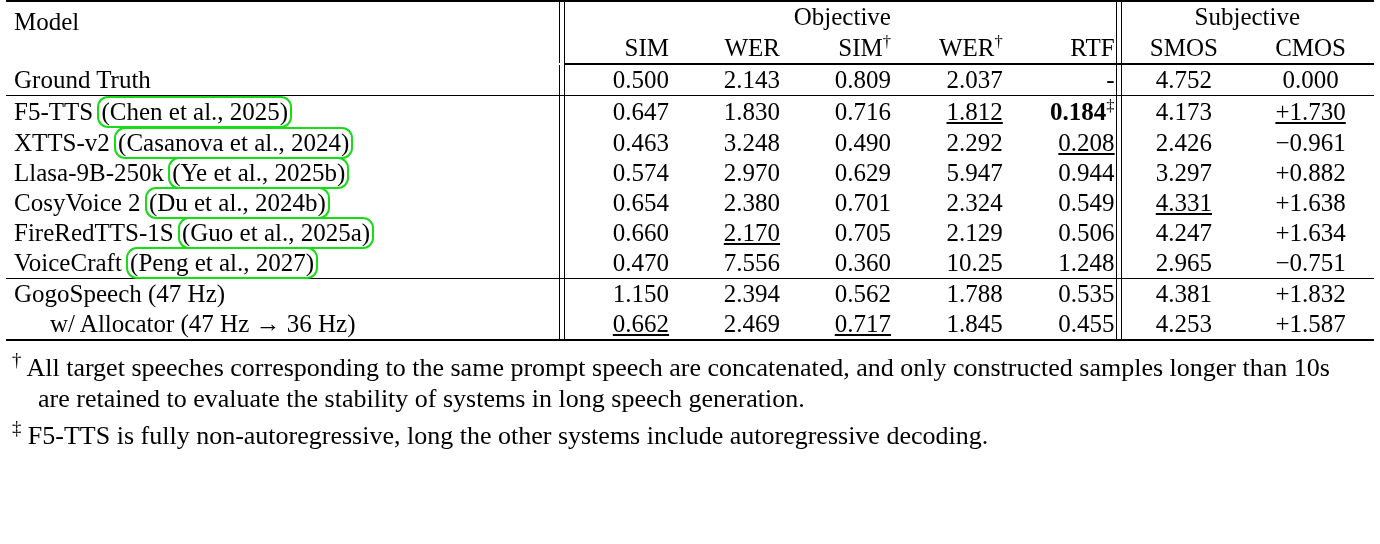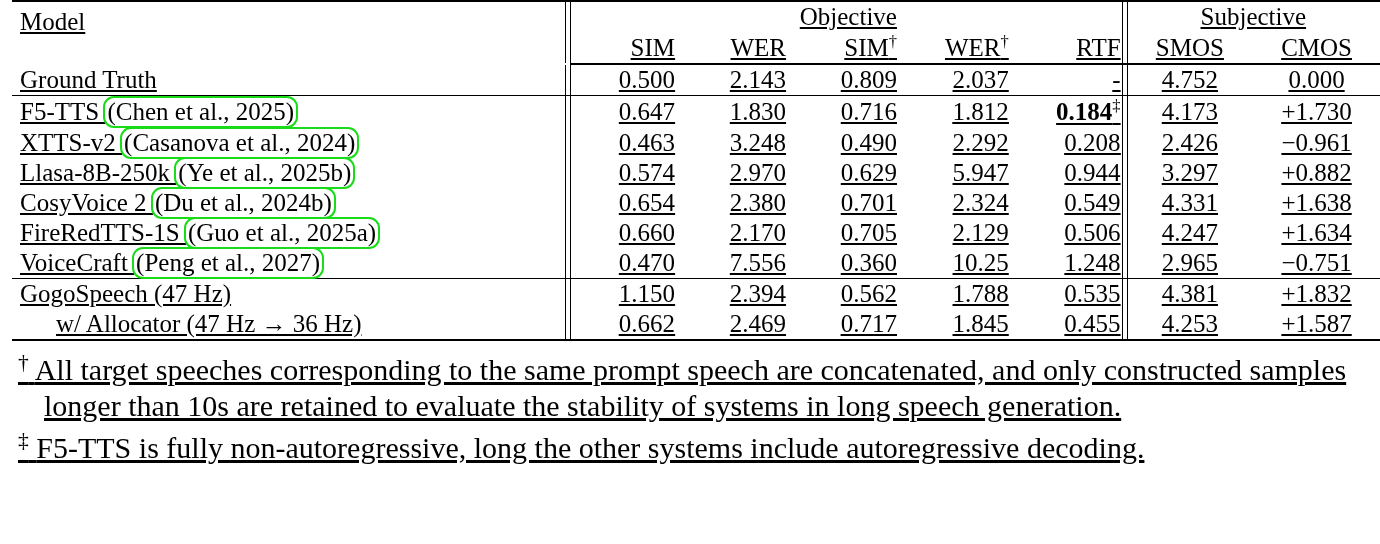--- a/index.html
+++ b/index.html
@@ -12,22 +12,21 @@
     height: 544px;
     font-family: "Liberation Serif", serif;
     color: #000000;
     overflow: hidden;
   }
   .wrap {
     position: relative;
     width: 1372px;
     height: 544px;
     box-sizing: border-box;
-    padding: 0 12px;
-    text-decoration: underline;
+    padding: 0 6px;
   }
   table.main {
     width: 1368px;
     border-collapse: collapse;
     font-size: 25px;
     line-height: 1.12;
   }
   table.main td, table.main th {
     padding: 1px 6px;
     vertical-align: middle;
@@ -87,21 +86,21 @@
     outline-offset: 0px;
     padding: 0 2px;
     display: inline-block;
     border-radius: 9px;
   }
 
   .indent { padding-left: 44px !important; }
 
   .notes {
     margin-top: 8px;
-    font-size: 30px;
+    font-size: 26px;
     line-height: 1.22;
     padding-left: 6px;
     padding-right: 4px;
   }
   .note {
     display: block;
     text-indent: -26px;
     padding-left: 26px;
     margin-bottom: 2px;
   }
@@ -169,21 +168,21 @@
       <td class="num dbl-left">0.463</td>
       <td class="num">3.248</td>
       <td class="num">0.490</td>
       <td class="num">2.292</td>
       <td class="num underline-txt">0.208</td>
       <td class="subj dbl-left">2.426</td>
       <td class="subj">−0.961</td>
     </tr>
 
     <tr>
-      <td class="model-col"><span>Llasa-8B-250k </span><span class="gbox">(Ye et al., 2025b)</span></td>
+      <td class="model-col"><span>Llasa-9B-250k </span><span class="gbox">(Ye et al., 2025b)</span></td>
       <td class="num dbl-left">0.574</td>
       <td class="num">2.970</td>
       <td class="num">0.629</td>
       <td class="num">5.947</td>
       <td class="num">0.944</td>
       <td class="subj dbl-left">3.297</td>
       <td class="subj">+0.882</td>
     </tr>
 
     <tr>

